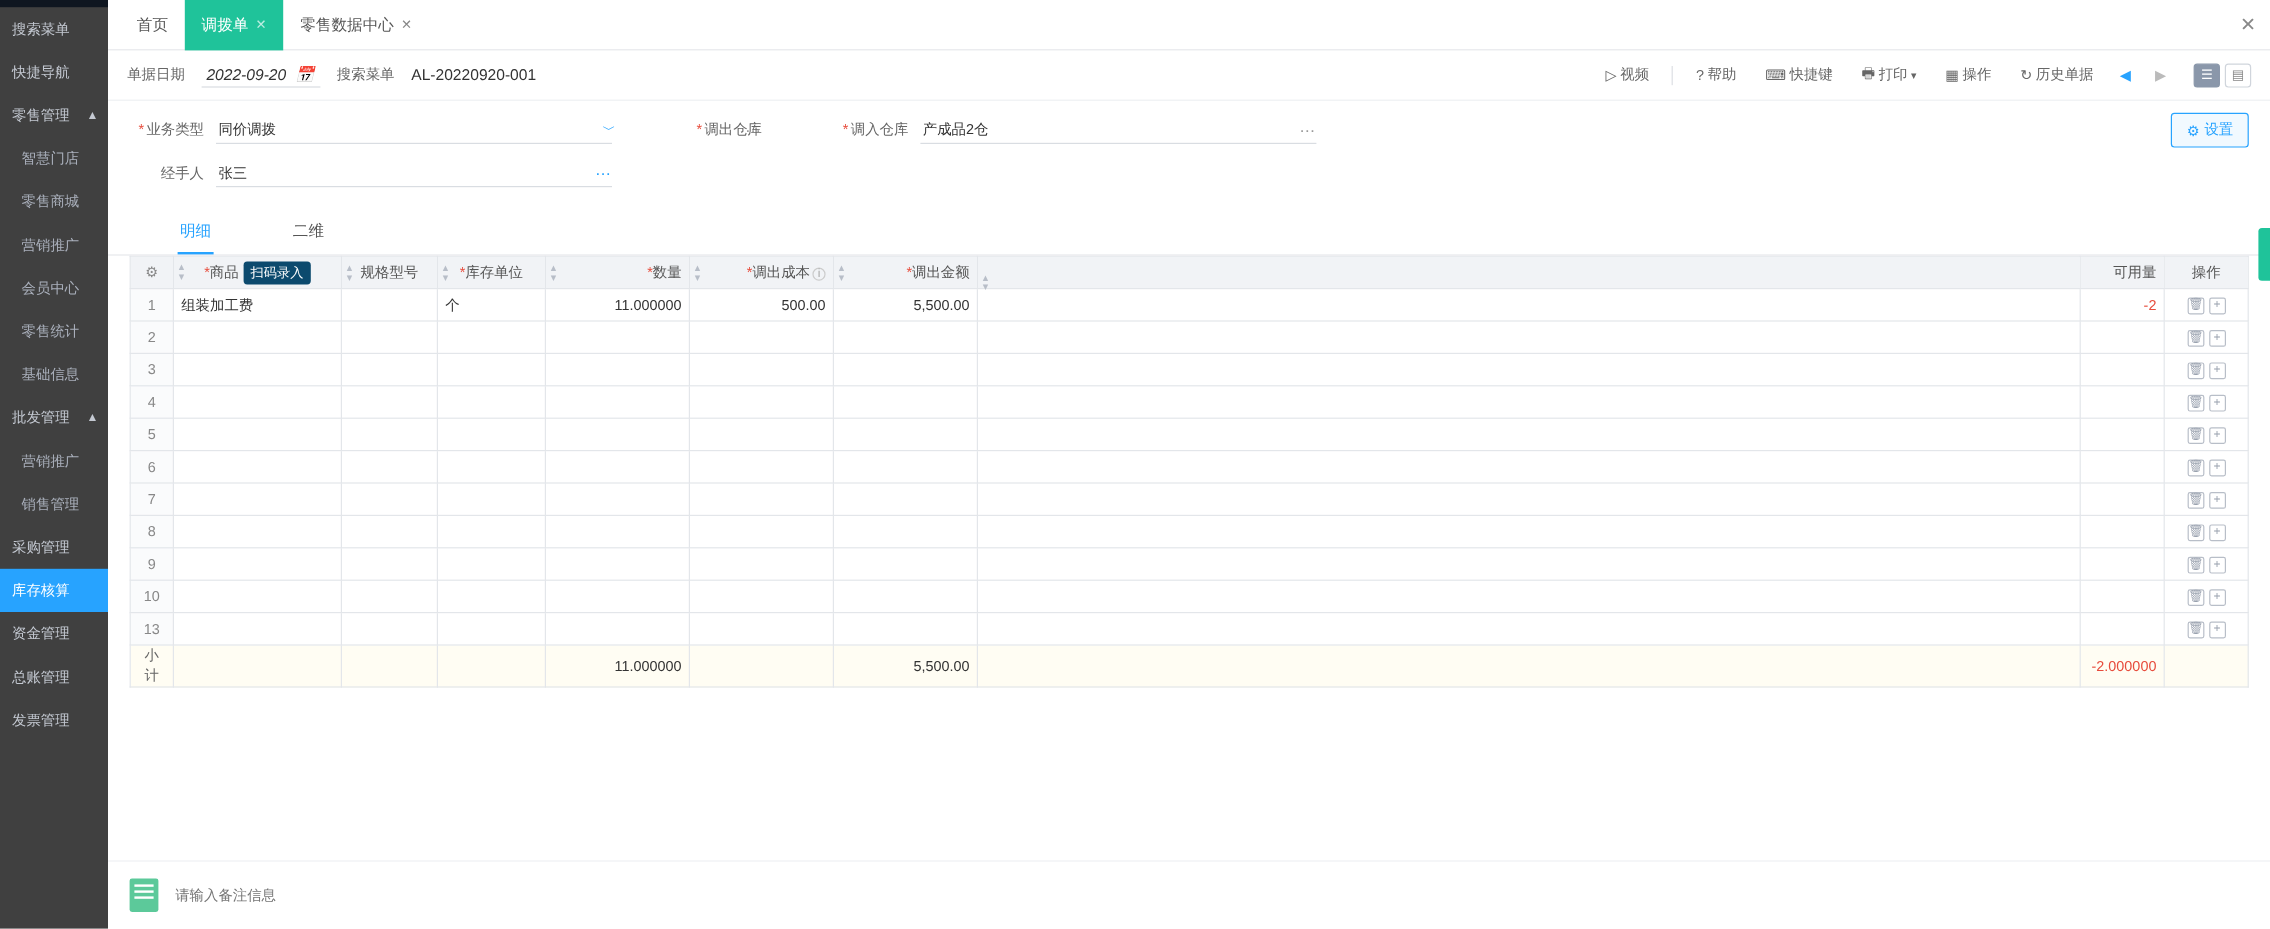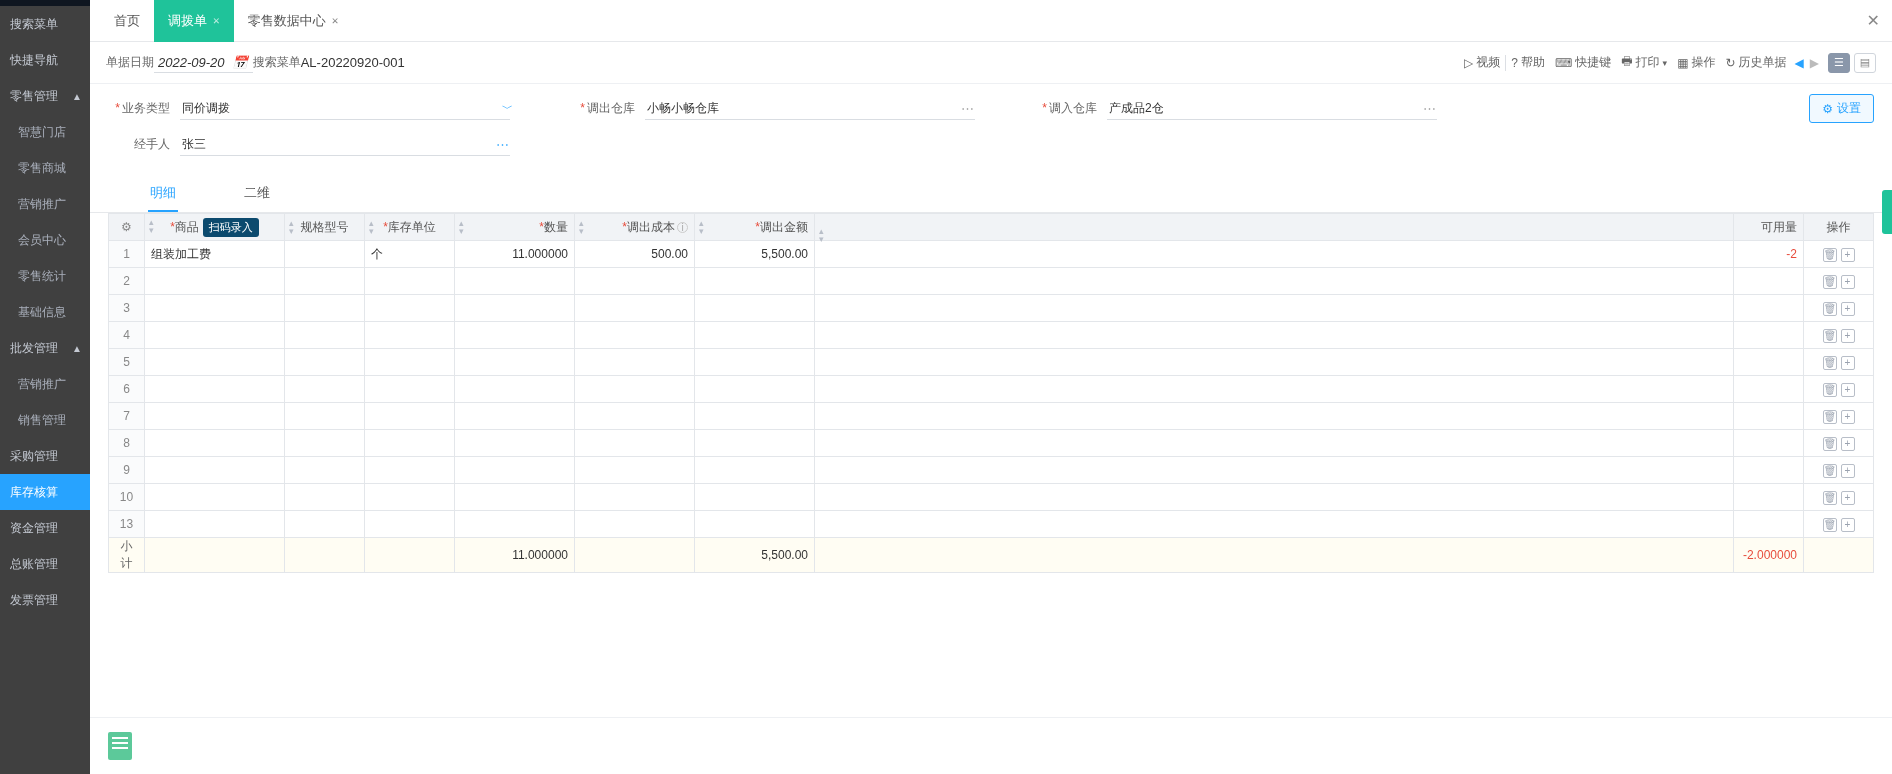--- a/index.html
+++ b/index.html
@@ -18,21 +18,21 @@
 .main { flex: 1; display: flex; flex-direction: column; min-width: 0; }
 
 
 .tabs { height: 42px; border-bottom: 1px solid #e6e8eb; display: flex; align-items: center; padding: 0 10px; position: relative; }
 .tab { padding: 0 14px; height: 42px; display: flex; align-items: center; gap: 6px; font-size: 13px; cursor: pointer; color: #555; }
 .tab.active { background: #1fc39a; color: #fff; }
 .tab .close { font-size: 11px; opacity: .7; }
 .tabs-close-all { position: absolute; right: 12px; font-size: 16px; color: #888; cursor: pointer; }
 
 
-.header { height: 42px; display: flex; align-items: center; padding: 0 16px; border-bottom: 1px solid #eef0f3; }
+.header { height: 42px; display: flex; align-items: center; padding: 0 16px; gap: 14px; border-bottom: 1px solid #eef0f3; }
 .header .lbl { color: #666; font-size: 12px; }
 .header .val { color: #333; font-size: 13px; }
 .date-box { border-bottom: 1px solid #d9dde2; padding: 2px 4px; display: flex; align-items: center; gap: 8px; font-style: italic; }
 .cal-icon { color: #27a3ff; font-size: 13px; }
 .header .spacer { flex: 1; }
 .hbtn { display: flex; align-items: center; gap: 3px; color: #666; font-size: 12px; cursor: pointer; padding: 3px 5px; }
 .hbtn .ico { font-size: 12px; }
 .divider-v { width: 1px; height: 16px; background: #dcdfe4; }
 .view-toggle { display: flex; gap: 4px; margin-left: 6px; }
 .view-btn { width: 22px; height: 20px; border: 1px solid #d0d5dc; border-radius: 3px; display: flex; align-items: center; justify-content: center; font-size: 11px; color: #888; cursor: pointer; }
@@ -111,21 +111,21 @@
         <div class="side-item active caret-left">库存核算</div>
         <div class="side-item">资金管理</div>
         <div class="side-item">总账管理</div>
         <div class="side-item">发票管理</div>
       </div>
   </div>
 
   <div class="main">
 
     <div class="tabs">
-      <div id="tab-items" style="display:flex;font-family:Liberation Mono, monospace;">
+      <div id="tab-items" style="display:flex;">
           <div class="tab">
             <span>首页</span>
           </div>
           <div class="tab active">
             <span>调拨单</span>
             <span class="close">✕</span>
           </div>
           <div class="tab">
             <span>零售数据中心</span>
             <span class="close">✕</span>
@@ -179,21 +179,20 @@
 
     <div class="form-area">
       <div class="form-row">
         <div class="field">
           <span class="flabel"><span class="req">*</span><span>业务类型</span></span>
           <input class="finput w1" value="同价调拨" style="">
           <span class="dd">﹀</span>
         </div>
         <div class="field">
           <span class="flabel"><span class="req">*</span><span>调出仓库</span></span>
-          <input class="finput w2" value="小畅小畅仓库" style="">
           <span class="more">⋯</span>
         </div>
         <div class="field">
           <span class="flabel"><span class="req">*</span><span>调入仓库</span></span>
           <input class="finput w3" value="产成品2仓" style="">
           <span class="more">⋯</span>
         </div>
         <div style="flex:1"></div>
         <button class="settings-btn">
             <span>⚙</span>
@@ -392,17 +391,18 @@
             <td></td>
             <td class="red">-2.000000</td>
             <td></td>
           </tr>
         </tbody>
       </table>
     </div>
 
     <div class="remarks">
       <div class="ricon"></div>
+      <input placeholder="请输入备注信息" style="">
     </div>
   </div>
 
   <div class="drawer"></div>
 </div>
 
 </body></html>

